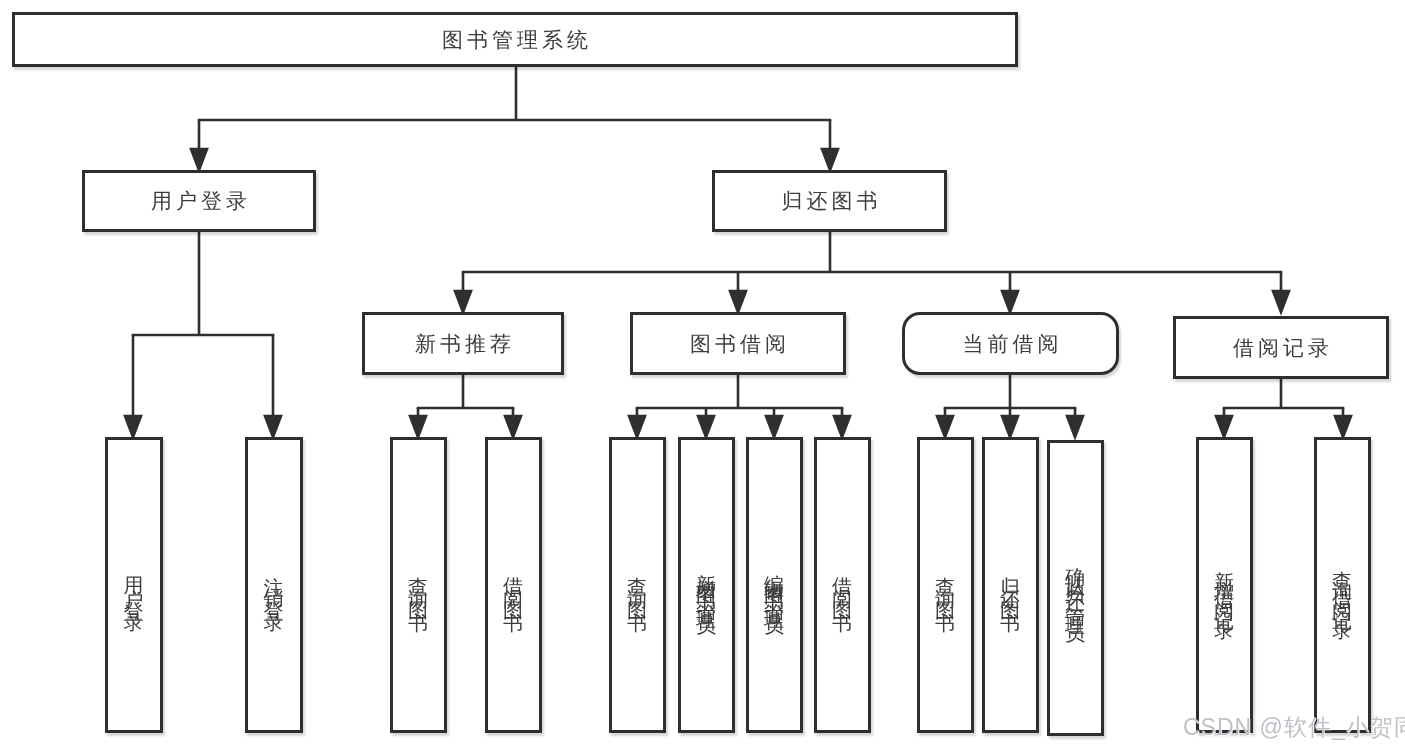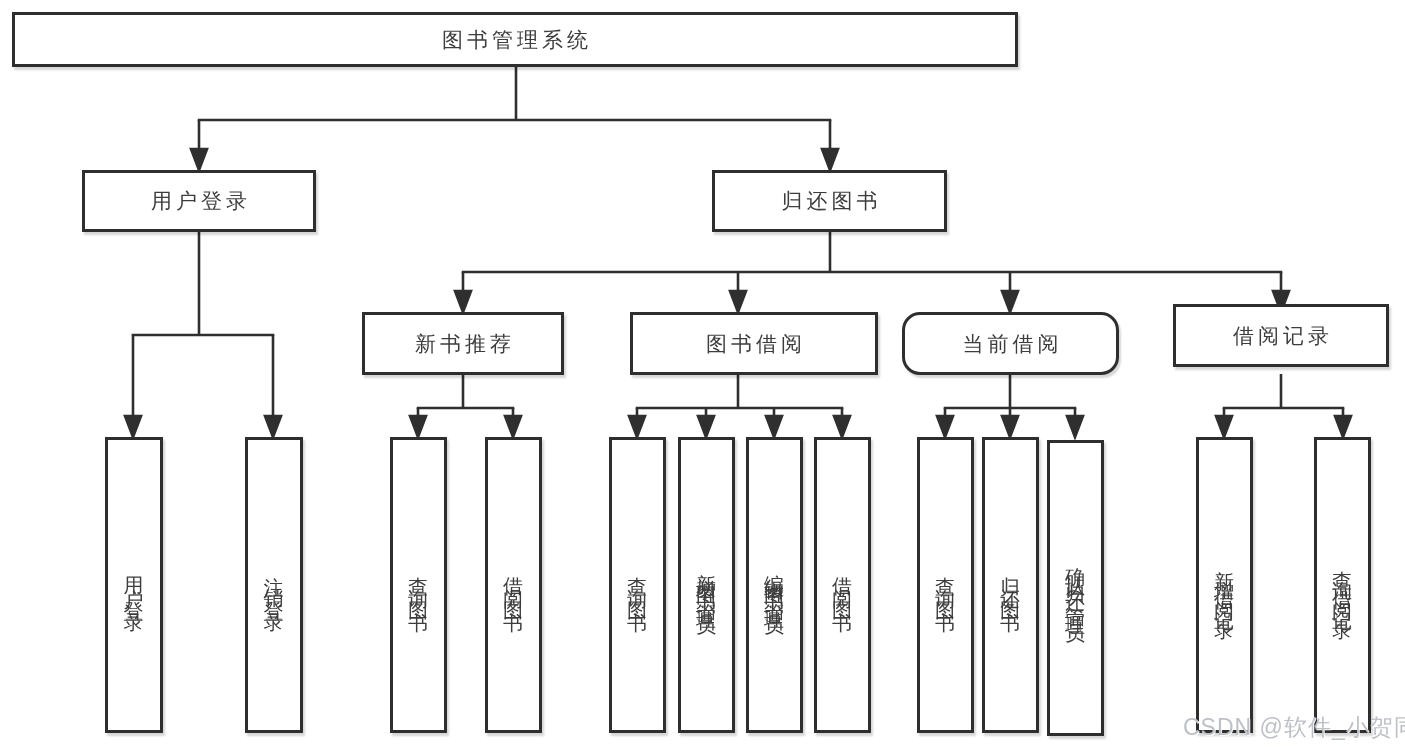--- a/index.html
+++ b/index.html
@@ -151,29 +151,29 @@
   </div>
 
   <div class="box" style="left:712px; top:170px; width:235px; height:62px;">
     <span class="h-label">归还图书</span>
   </div>
 
   <div class="box" style="left:362px; top:312px; width:202px; height:63px;font-family:Liberation Mono, monospace;">
     <span class="h-label">新书推荐</span>
   </div>
 
-  <div class="box" style="left:630px; top:312px; width:248px; height:63px;">
+  <div class="box" style="left:630px; top:312px; width:216px; height:63px;">
     <span class="h-label">图书借阅</span>
   </div>
 
   <div class="box" style="left:902px; top:312px; width:217px; height:63px;border-radius:18px;">
     <span class="h-label">当前借阅</span>
   </div>
 
-  <div class="box" style="left:1173px; top:304px; width:216px; height:63px;">
+  <div class="box" style="left:1173px; top:316px; width:216px; height:63px;">
     <span class="h-label">借阅记录</span>
   </div>
 
   <div class="box leaf ls-12" style="left:105px; top:437px; width:58px; height:296px;">
     <span>用户登录</span>
   </div>
   <div class="box leaf ls-12" style="left:245px; top:437px; width:58px; height:296px;">
     <span>注销登录</span>
   </div>
 

